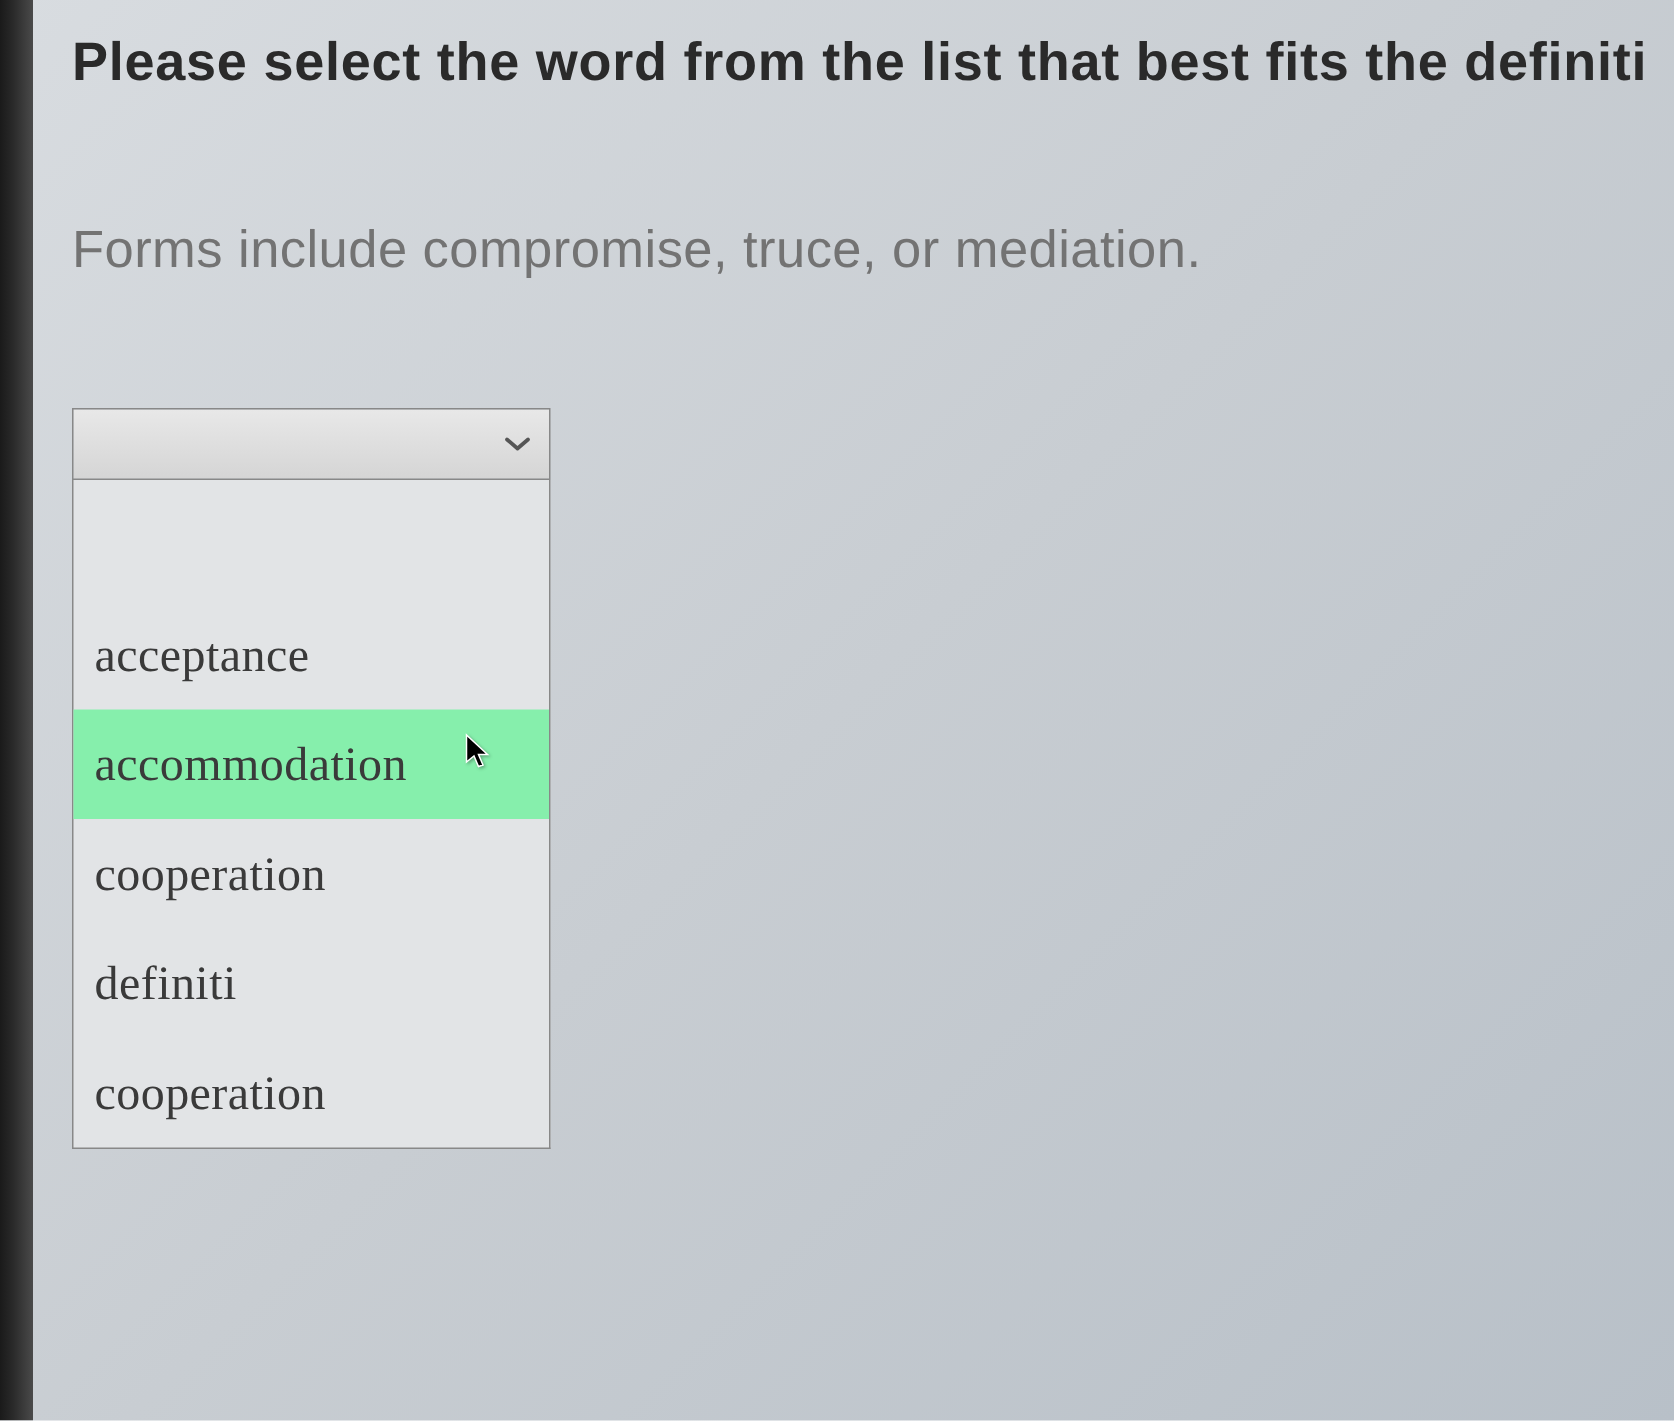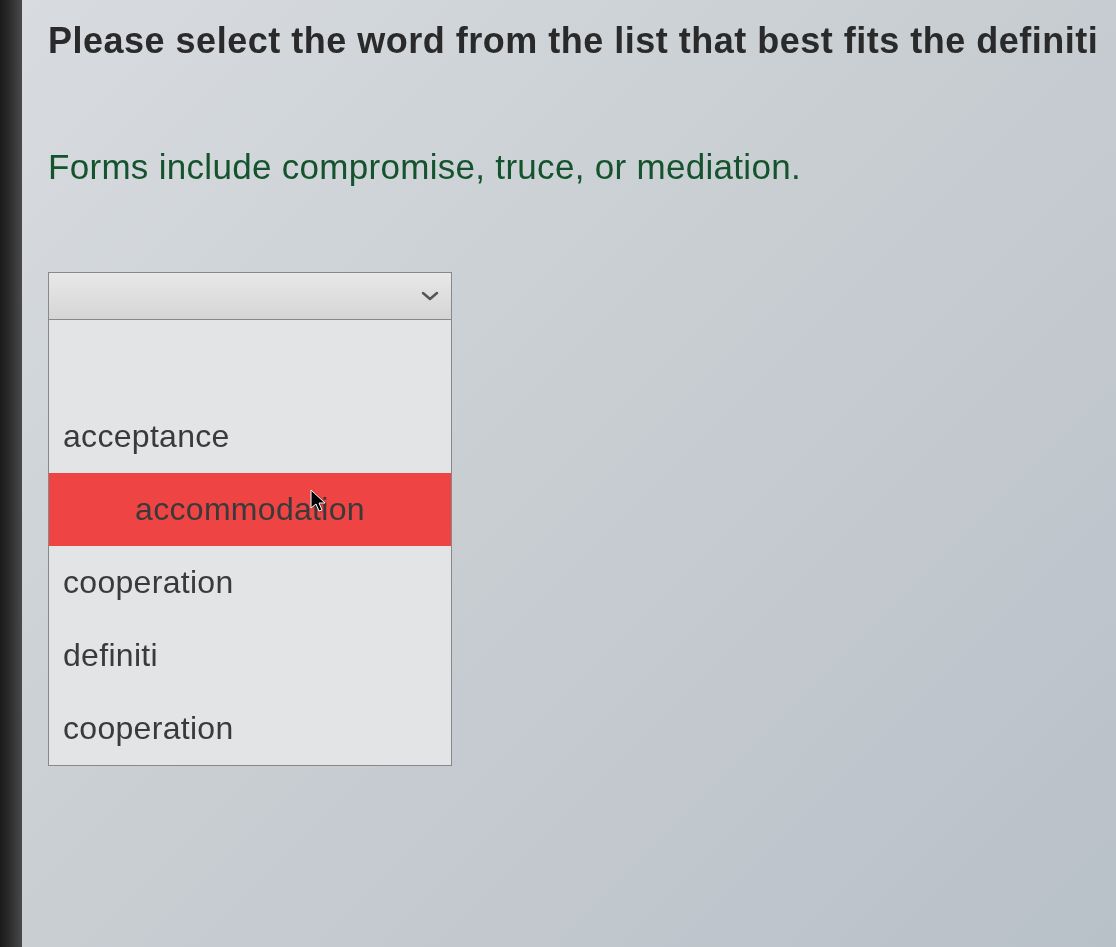--- a/index.html
+++ b/index.html
@@ -34,29 +34,30 @@
       font-size: 36px;
       color: #2a2a2a;
       font-weight: 700;
       margin-bottom: 85px;
       letter-spacing: 0.5px;
       white-space: nowrap;
     }
     
     .definition {
       font-size: 35px;
-      color: #14532d;
+      color: #737373;
       font-weight: 400;
       margin-bottom: 85px;
       letter-spacing: 0.3px;
     }
     
     .dropdown-wrapper {
       position: relative;
-      width: 404px;
+      width: 319px;
+      font-family: Liberation Serif, serif;
     }
     
     .dropdown-select {
       width: 100%;
       height: 48px;
       border: 1px solid #888;
       background: linear-gradient(to bottom, #e8e8e8 0%, #d5d5d5 100%);
       display: flex;
       align-items: center;
       justify-content: flex-end;
@@ -91,22 +92,21 @@
       cursor: pointer;
       letter-spacing: 0.3px;
       position: relative;
     }
     
     .dropdown-option.blank {
       height: 80px;
     }
     
     .dropdown-option.highlighted {
-      background: #ef4444;
-      text-align: center;
+      background: #86efac;
     }
     
     .cursor {
       position: absolute;
       left: 260px;
       top: 12px;
       width: 20px;
       height: 26px;
       z-index: 10;
       pointer-events: none;

